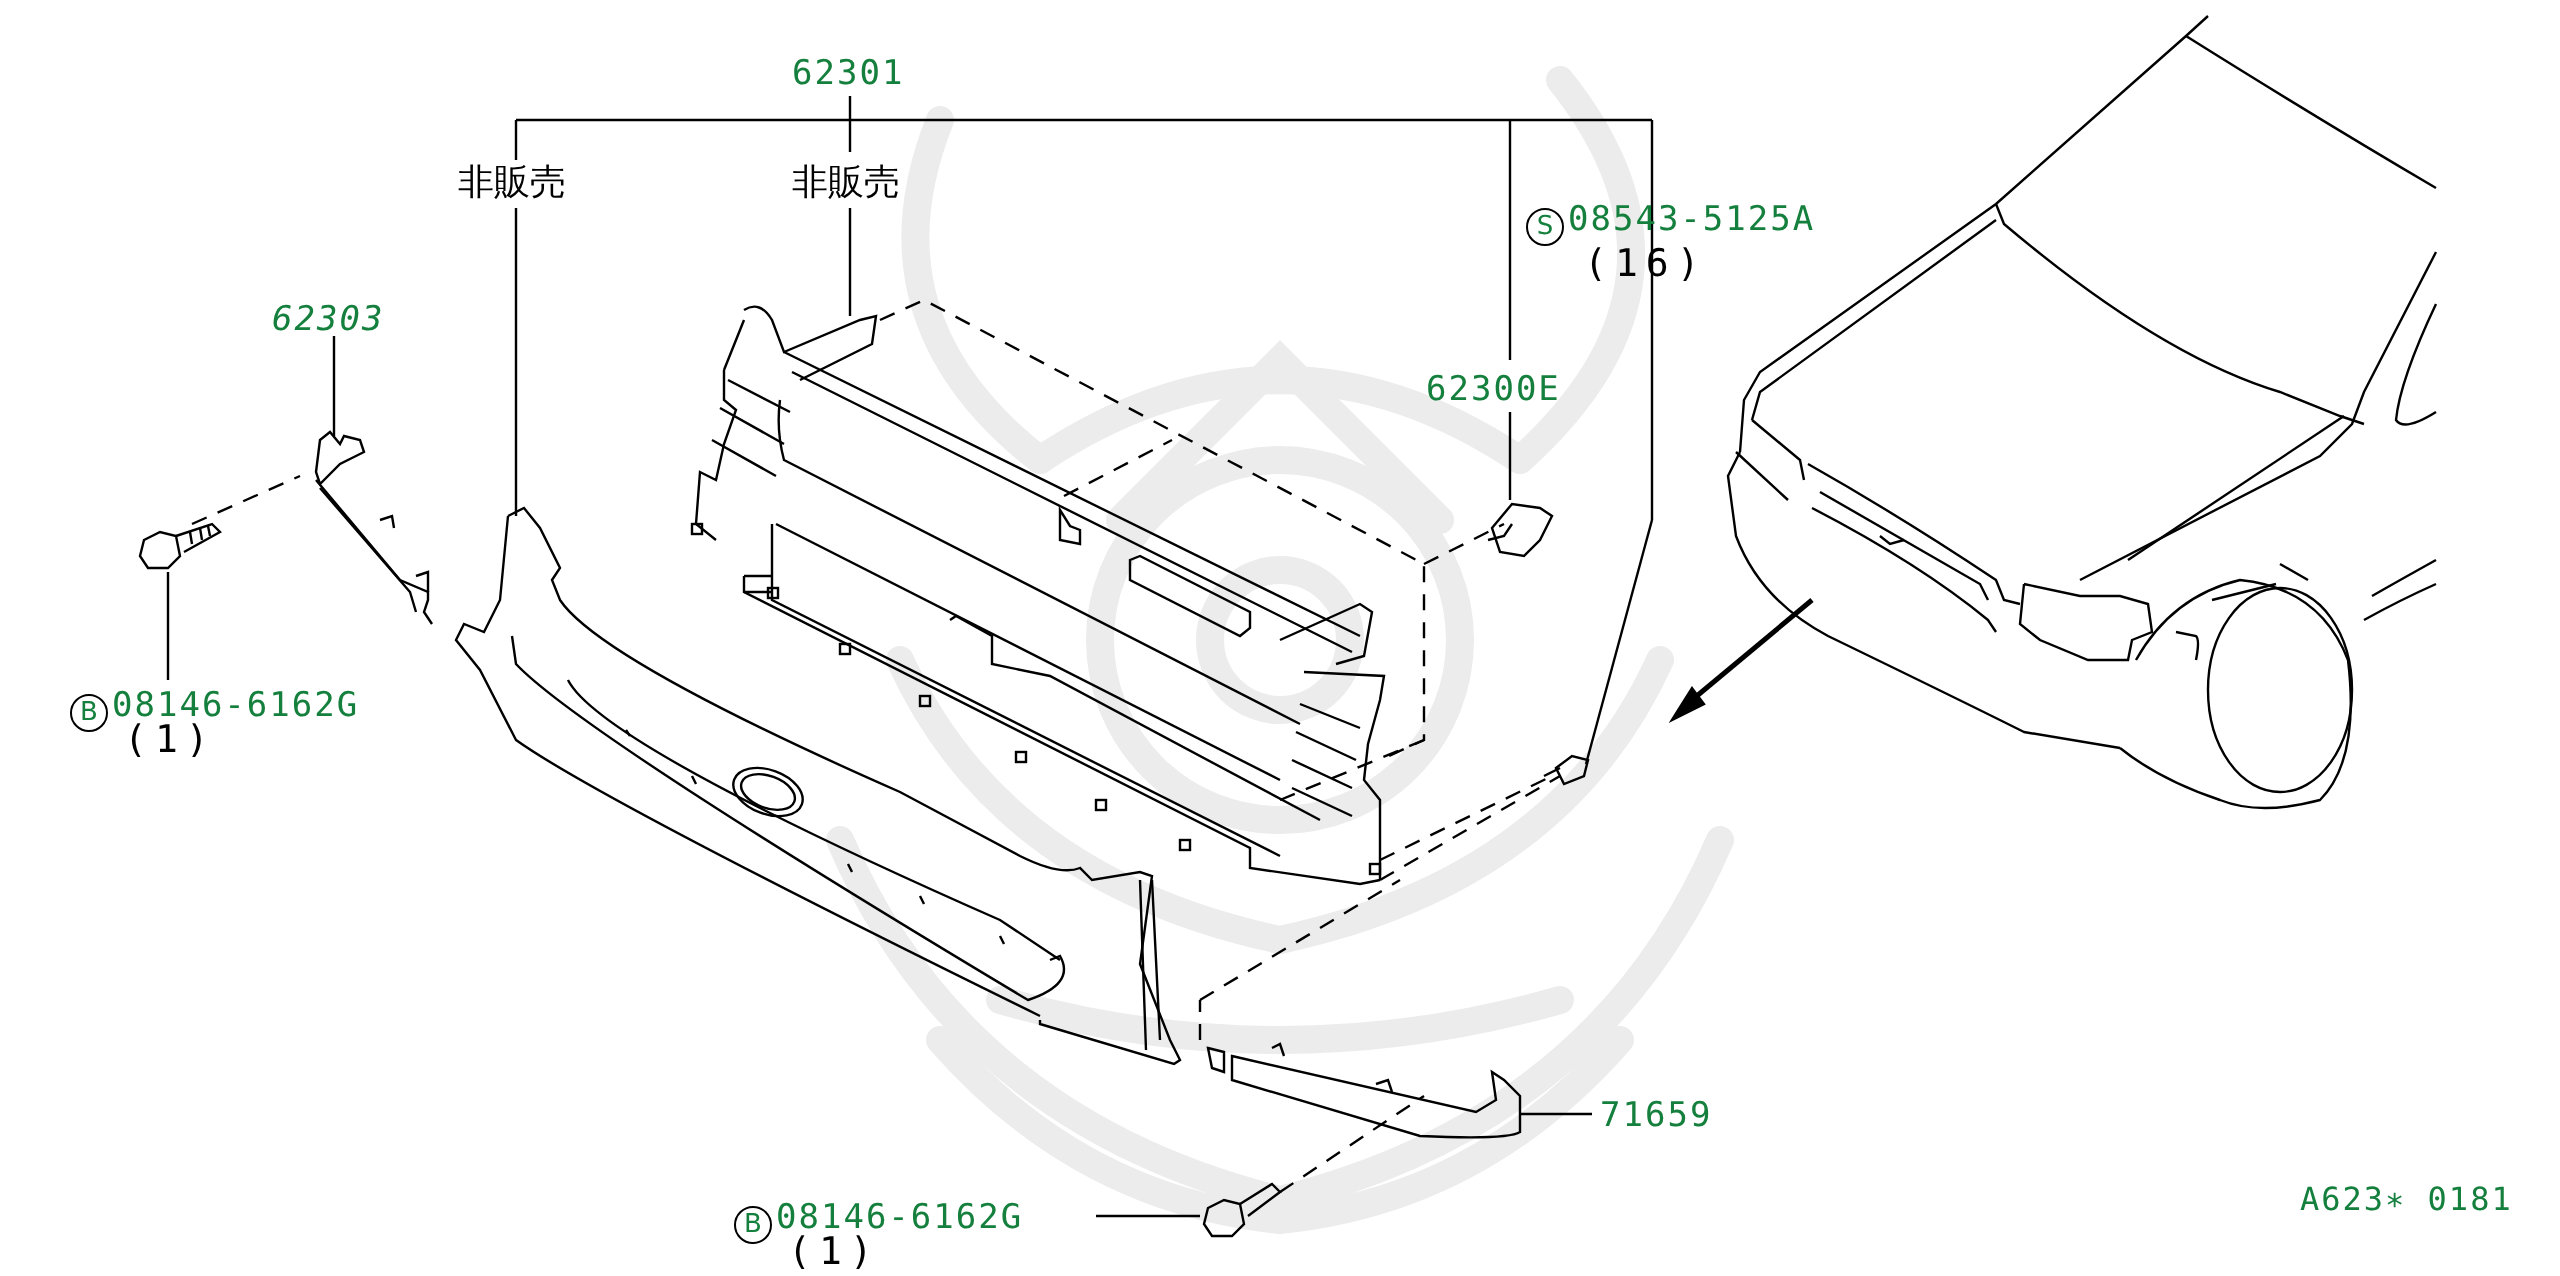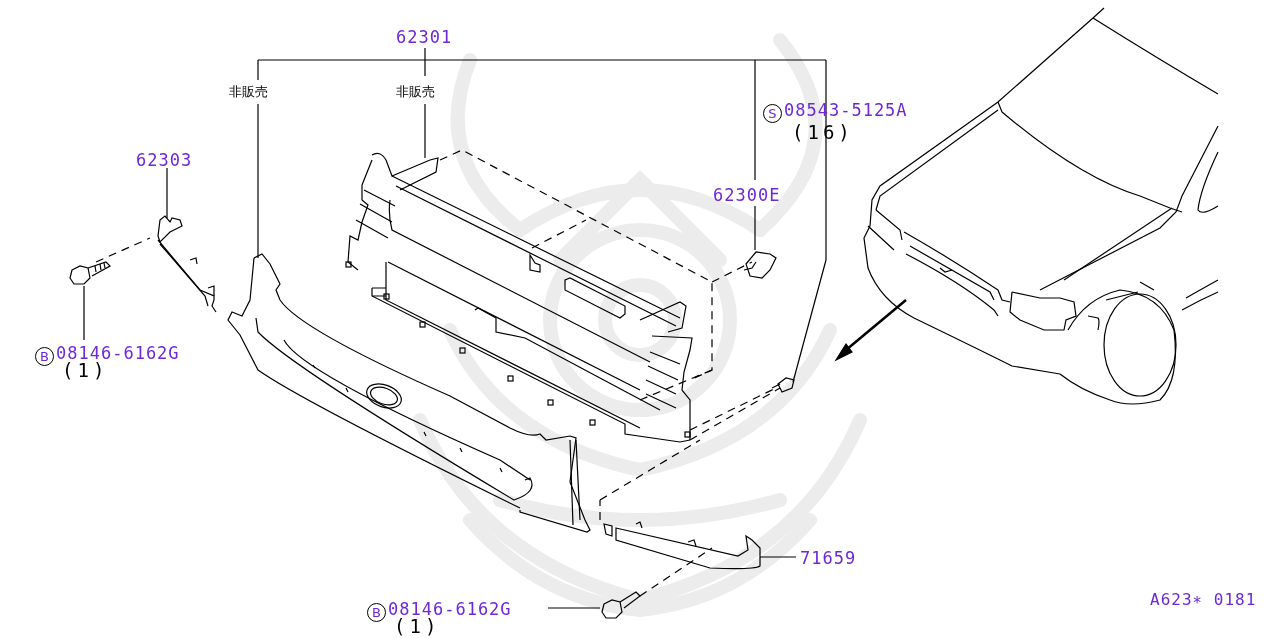--- a/index.html
+++ b/index.html
@@ -1,20 +1,20 @@
 <!DOCTYPE html>
 <html><head>
 <meta charset="utf-8">
 <style>
   html,body{margin:0;padding:0;background:#ffffff;}
   #stage{position:relative;width:1280px;height:638px;overflow:hidden;background:#ffffff;font-family:"DejaVu Sans Mono","Liberation Mono",monospace;color:#000;}
   svg.layer{position:absolute;left:0;top:0;width:1280px;height:638px;}
-  .lbl{position:absolute;font-size:17px;line-height:18px;letter-spacing:1px;white-space:nowrap;color:#6d28d9;font-family:"DejaVu Sans Mono","Liberation Mono",monospace;}
+  .lbl{position:absolute;font-size:17px;line-height:18px;letter-spacing:1px;white-space:nowrap;color:#15803d;font-family:"DejaVu Sans Mono","Liberation Mono",monospace;}
   .qty{position:absolute;font-size:19px;line-height:16px;letter-spacing:4px;white-space:nowrap;font-family:"DejaVu Sans Mono","Liberation Mono",monospace;}
-  .jp{position:absolute;font-size:13px;line-height:18px;white-space:nowrap;font-family:"DejaVu Sans","Liberation Sans",sans-serif;}
+  .jp{position:absolute;font-size:18px;line-height:18px;white-space:nowrap;font-family:"DejaVu Sans","Liberation Sans",sans-serif;}
   .circ{display:inline-block;width:17px;height:17px;border:1px solid #000;border-radius:50%;font-size:13px;line-height:17px;text-align:center;letter-spacing:0;margin-right:2px;vertical-align:-2px;font-family:"DejaVu Sans","Liberation Sans",sans-serif;}
   .part{cursor:pointer;}
 </style>
 </head>
 <body>
 
 <div id="stage">
 
   <svg class="layer" viewBox="0 0 1280 638">
     <g fill="none" stroke="#ececec" stroke-width="14" stroke-linecap="round">
@@ -167,21 +167,21 @@
   <div class="jp" style="left:229px;top:83px;">非販売</div>
   <div class="jp" style="left:396px;top:83px;">非販売</div>
 
   <div class="lbl" style="left:763px;top:101px;">
     <span class="circ">S</span><span>08543-5125A</span>
   </div>
   <div class="qty" style="left:792px;top:124px;">(16)</div>
 
   <div class="lbl" style="left:713px;top:186px;">62300E</div>
 
-  <div class="lbl" style="left:136px;top:151px;">62303</div>
+  <div class="lbl" style="left:136px;top:151px;font-style:italic;">62303</div>
 
   <div class="lbl" style="left:35px;top:344px;">
     <span class="circ">B</span><span>08146-6162G</span>
   </div>
   <div class="qty" style="left:62px;top:362px;">(1)</div>
 
   <div class="lbl" style="left:800px;top:549px;">71659</div>
 
   <div class="lbl" style="left:367px;top:600px;">
     <span class="circ">B</span><span>08146-6162G</span>

